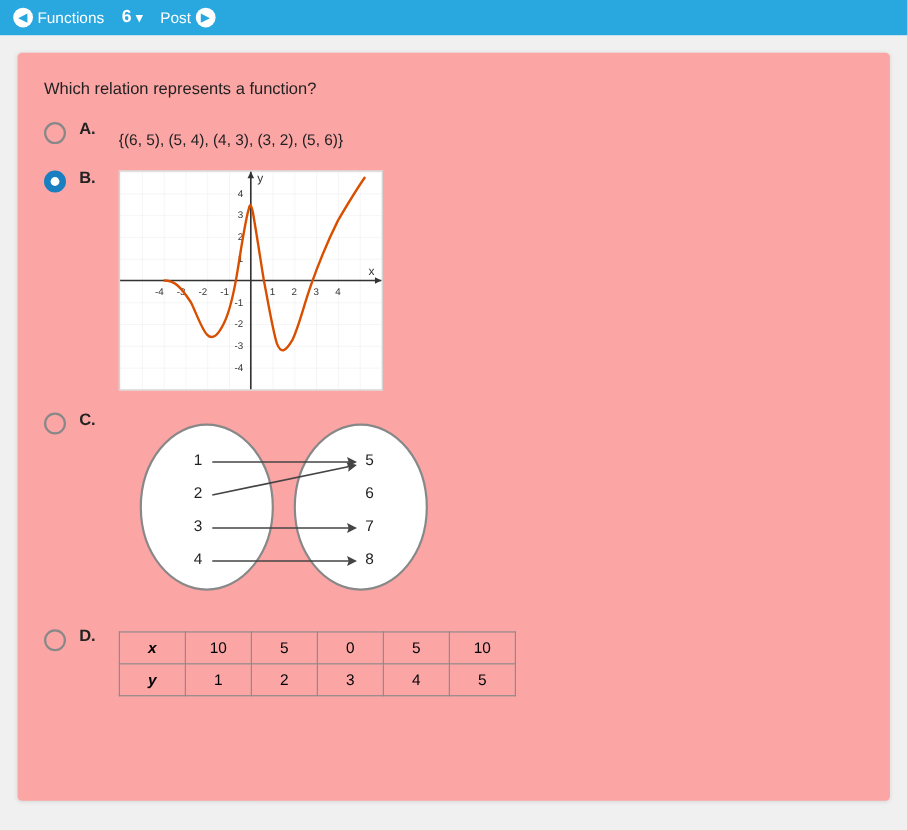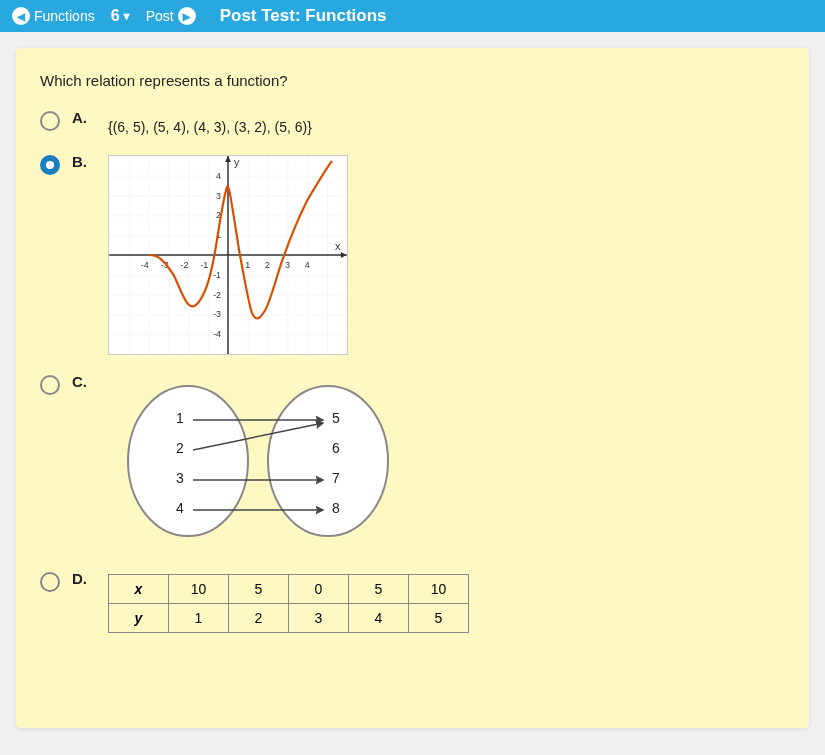--- a/index.html
+++ b/index.html
@@ -57,21 +57,21 @@
     }
     .page-title {
       color: white;
       font-size: 17px;
       font-weight: bold;
       margin-left: 8px;
     }
 
     
     .main-content {
-      background: #fef9c3;
+      background: #fca5a5;
       margin: 16px;
       padding: 24px;
       border-radius: 4px;
       box-shadow: 0 1px 4px rgba(0,0,0,0.1);
       min-height: 680px;
     }
 
     .question-text {
       font-size: 15px;
       color: #222;
@@ -186,21 +186,20 @@
   <div class="question-num">
     <span>6</span>
     <span class="chevron">▾</span>
   </div>
 
   <button class="top-bar-btn next-icon">
     <span>Post</span>
     <div class="circle-icon">▶</div>
   </button>
 
-  <span class="page-title">Post Test: Functions</span>
 </div>
 
 <div class="main-content">
   <div class="question-text">Which relation represents a function?</div>
 
   <div class="options">
 
     <div class="option-row">
       <div class="radio-circle"></div>
       <span class="option-label">A.</span>

